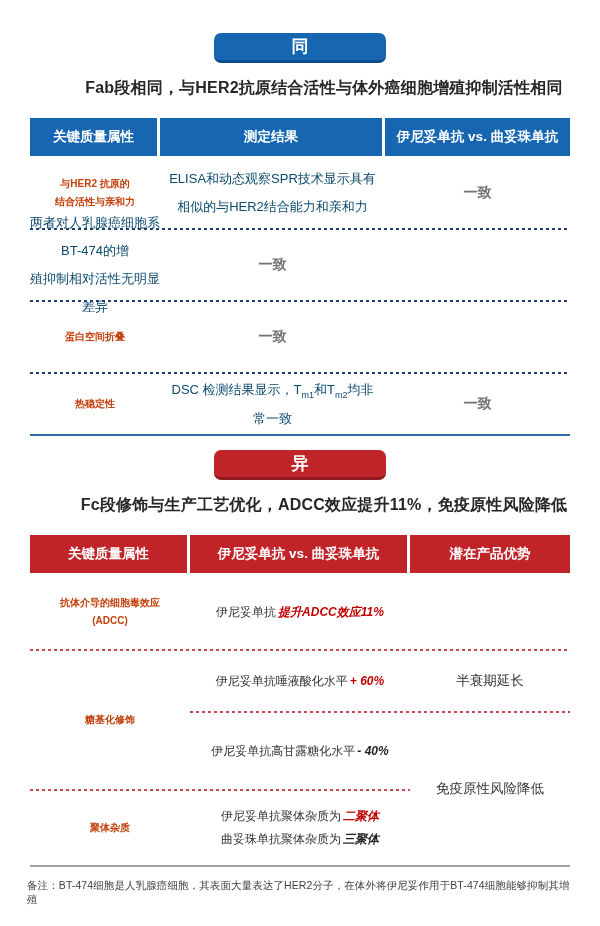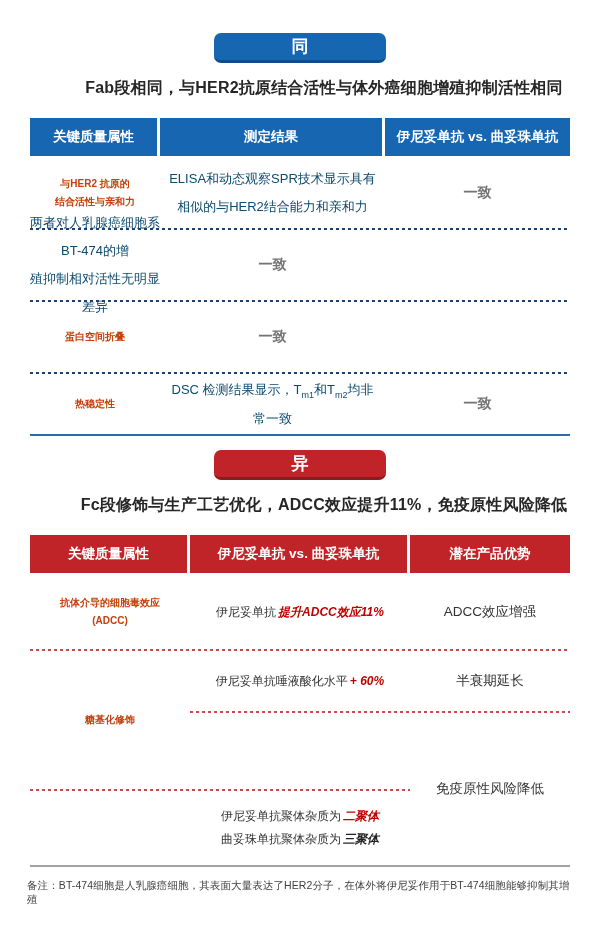--- a/index.html
+++ b/index.html
@@ -135,35 +135,38 @@
         <div class="th">潜在产品优势</div>
       </div>
 
       <div class="tbody tbody-diff">
 
         <div class="cell attr" style="grid-area:1/1">抗体介导的细胞毒效应
 (ADCC)</div>
         <div class="cell mid" style="grid-area:1/2">
           <span><span>伊尼妥单抗</span><span class="hl-red">提升ADCC效应11%</span></span>
         </div>
-        <div class="cell adv" style="grid-area:1/3">ADCC效应增强</div>
         <div class="dash-red" style="grid-area:2/1/3/4"></div>
 
         <div class="cell attr" style="grid-area:3/1/6/2">糖基化修饰</div>
 
         <div class="cell mid" style="grid-area:3/2">
           <span><span>伊尼妥单抗唾液酸化水平</span><span class="hl-red">+ 60%</span></span>
         </div>
         <div class="cell adv" style="grid-area:3/3">半衰期延长</div>
         <div class="dash-red" style="grid-area:4/2/5/4"></div>
 
+        <div class="cell mid" style="grid-area:5/2">
+          <span><span>伊尼妥单抗高甘露糖化水平</span><span class="hl-dark">- 40%</span></span>
+        </div>
 
         <div class="cell adv" style="grid-area:5/3/8/4">免疫原性风险降低</div>
         <div class="dash-red" style="grid-area:6/1/7/3"></div>
 
+        <div class="cell attr" style="grid-area:7/1">聚体杂质</div>
         <div class="cell mid" style="grid-area:7/2">
           <span><span>伊尼妥单抗聚体杂质为</span><span class="hl-red">二聚体</span><br><span>曲妥珠单抗聚体杂质为</span><span class="hl-dark">三聚体</span></span>
         </div>
       </div>
     </div>
 
     <p class="footnote">备注：BT-474细胞是人乳腺癌细胞，其表面大量表达了HER2分子，在体外将伊尼妥作用于BT-474细胞能够抑制其增殖</p>
   </section>
 
 </div>

